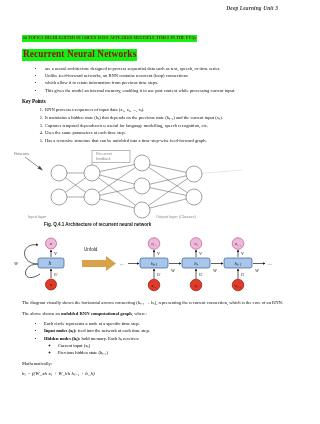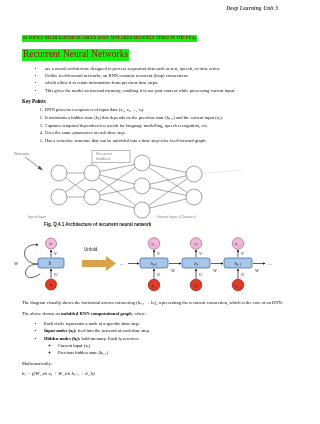--- a/index.html
+++ b/index.html
@@ -37,21 +37,21 @@
     font-size: 3.9px;
     letter-spacing: 0.15px;
     padding: 1px 1px;
     margin-left: 8px;
     line-height: 1.25;
   }
   .doc-title {
     display: inline-block;
     background: #14f014;
     color: #8f1111;
-    font-weight: normal;
+    font-weight: bold;
     font-size: 9.3px;
     letter-spacing: 0.1px;
     padding: 0 1px;
     margin: 4px 0 3px 8px;
     line-height: 1.25;
   }
   ul.bullets {
     margin: 1px 0 0 0;
     padding-left: 30px;
     list-style-type: disc;

